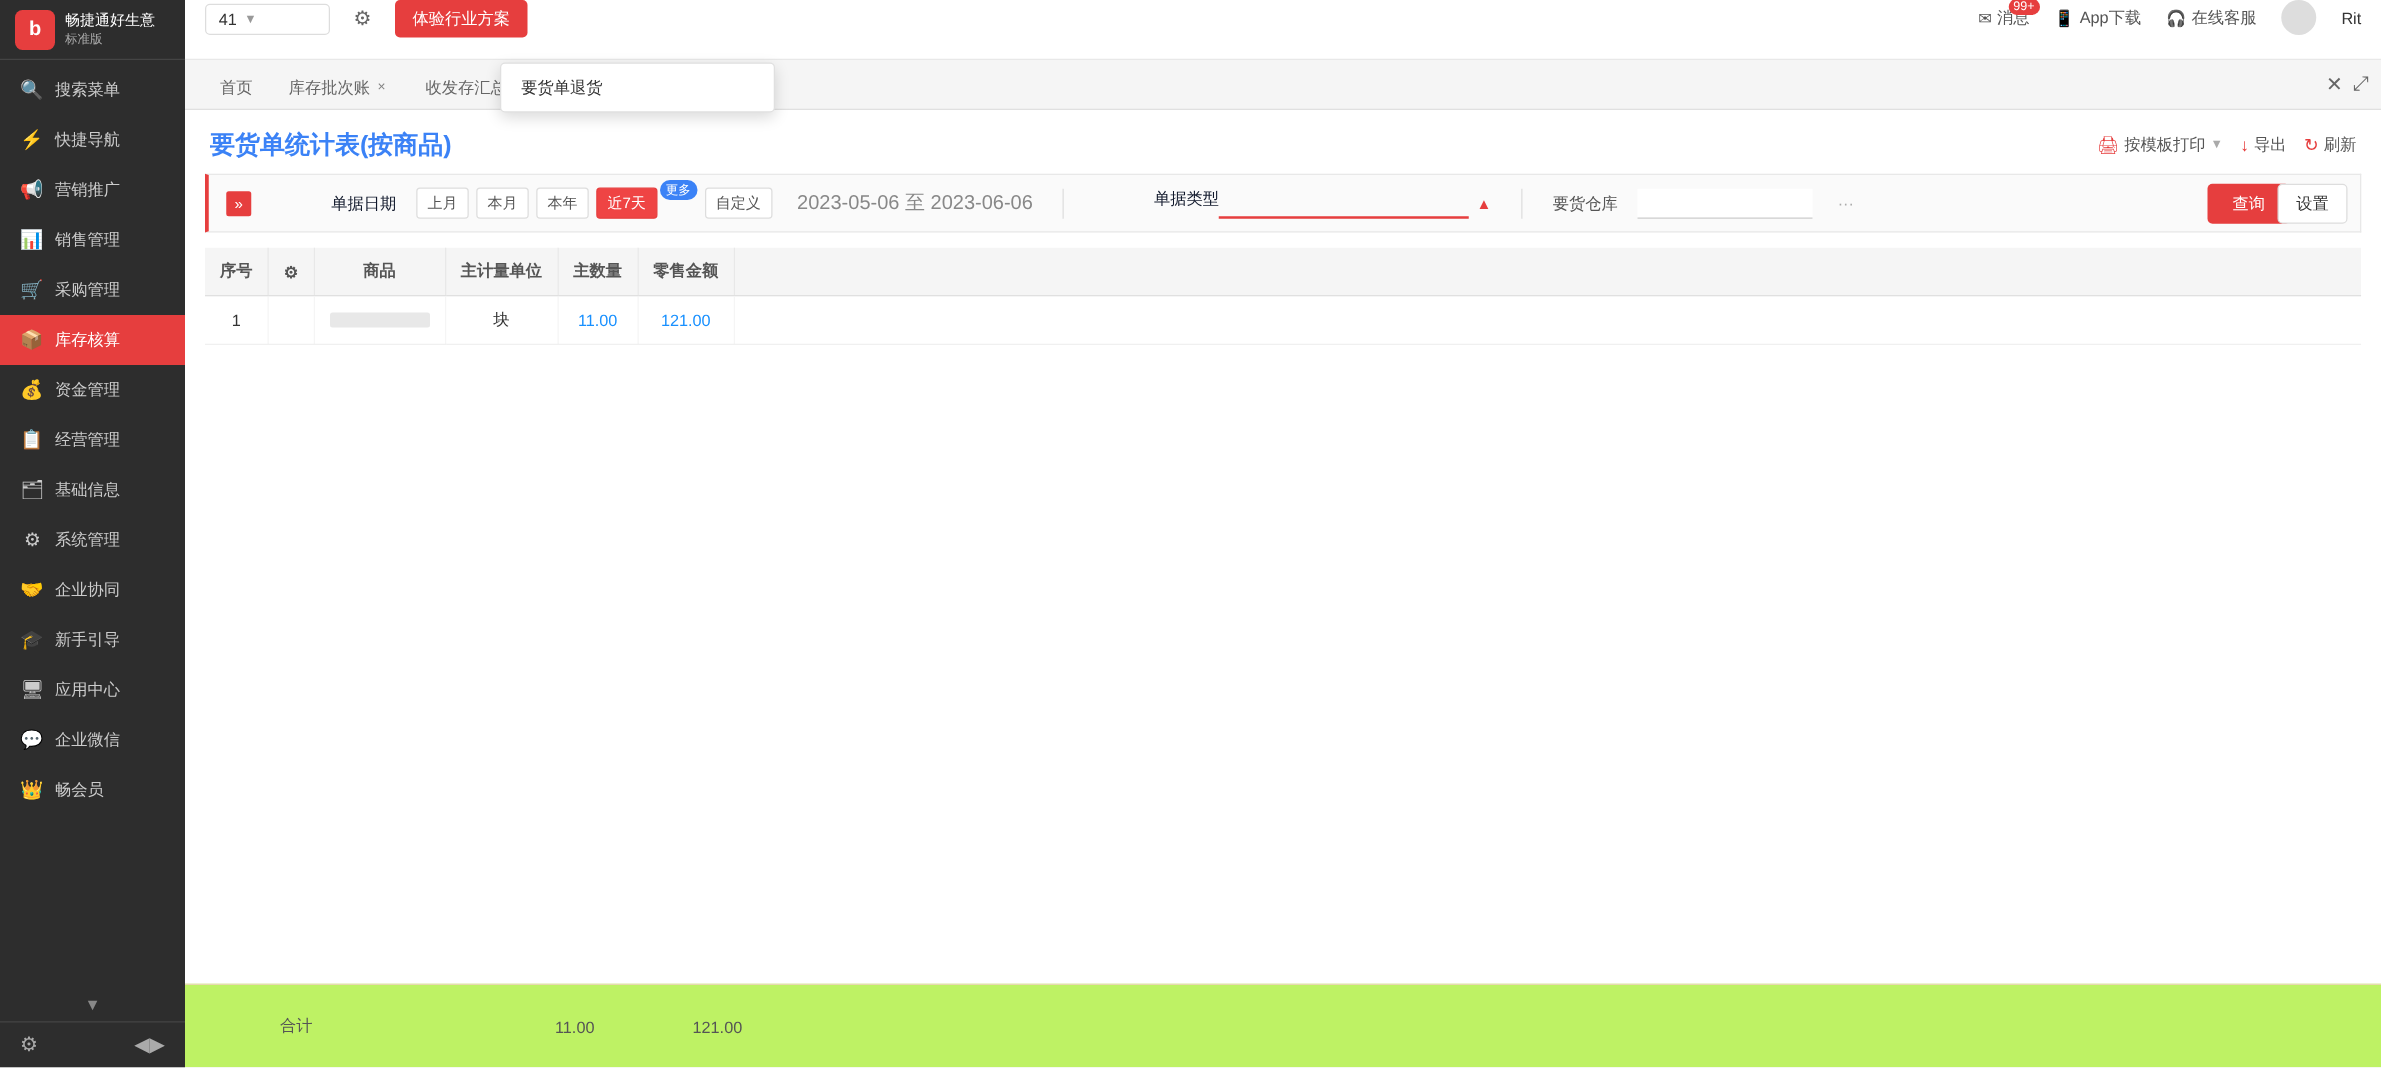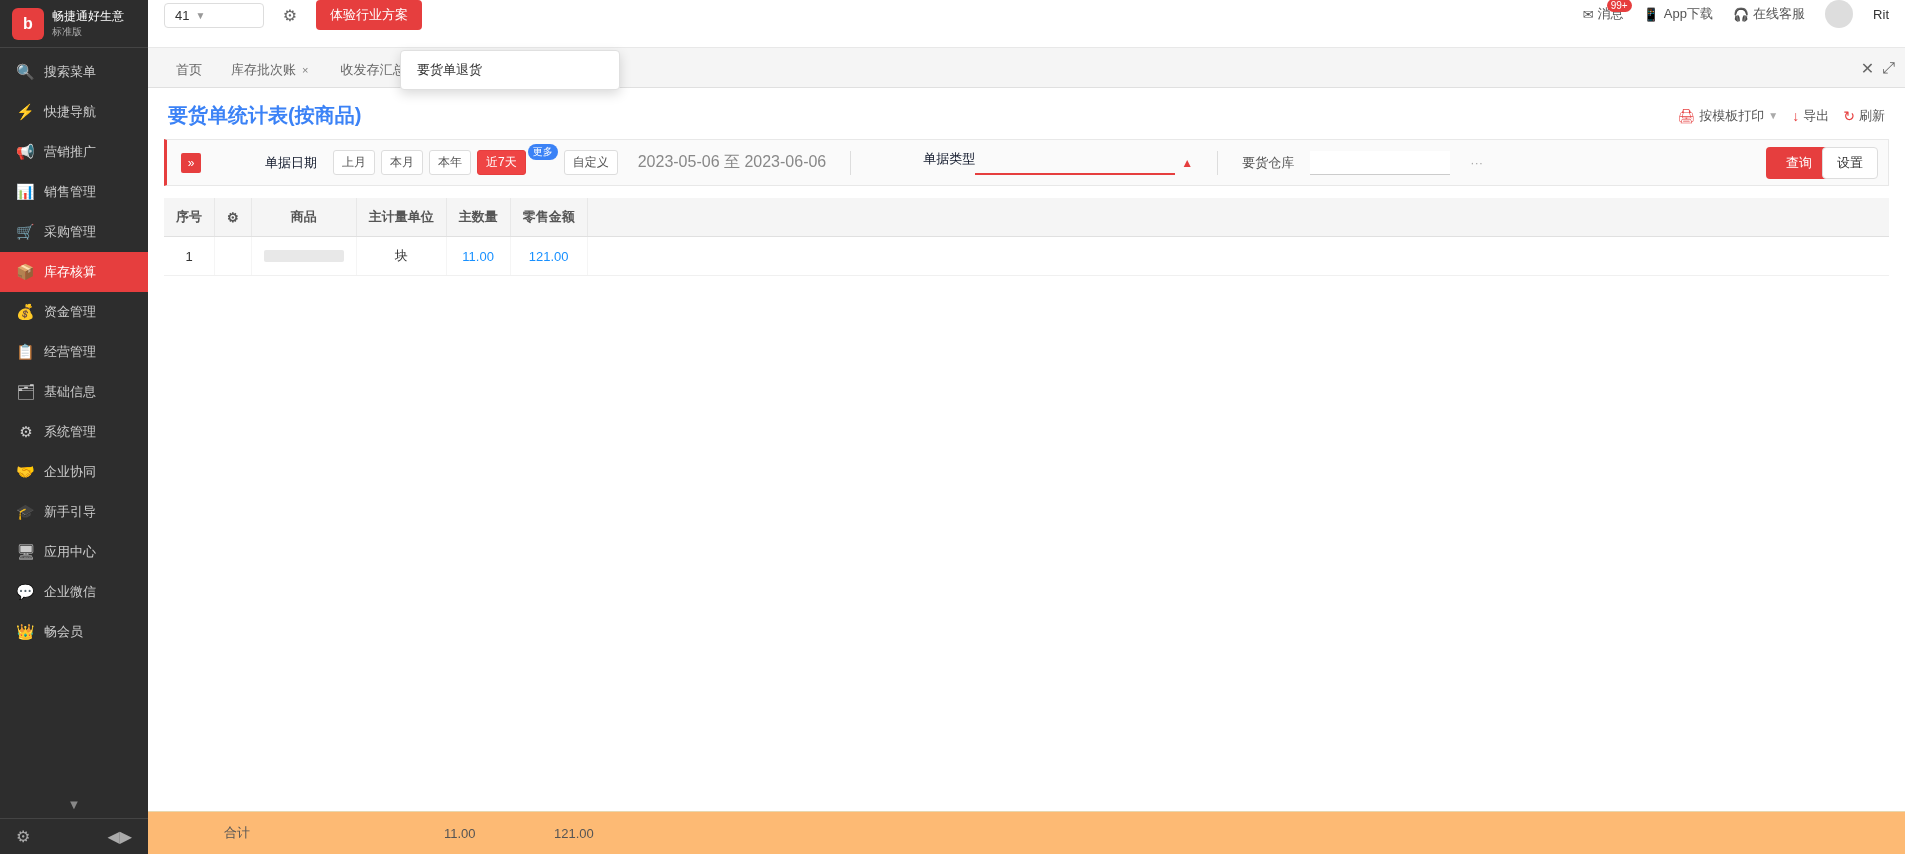--- a/index.html
+++ b/index.html
@@ -419,23 +419,23 @@
       border-right: 1px solid #f5f5f5;
       color: #333;
     }
     tbody tr td:last-child { border-right: none; }
     .product-cell { text-align: left; display: flex; align-items: center; gap: 8px; }
     .product-placeholder { width: 80px; height: 12px; background: #e8e8e8; border-radius: 2px; display: inline-block; }
     .link-text { color: #1890ff; cursor: pointer; }
 
     
     .table-footer {
-      background: #fdba74;
+      background: #bef264;
       border-top: 1px solid #e8d8b0;
-      padding: 12px 16px;
+      padding: 24px 16px;
       display: flex;
       align-items: center;
       flex-shrink: 0;
     }
     .footer-cell {
       display: inline-flex;
       align-items: center;
       font-size: 13px;
       color: #555;
     }

